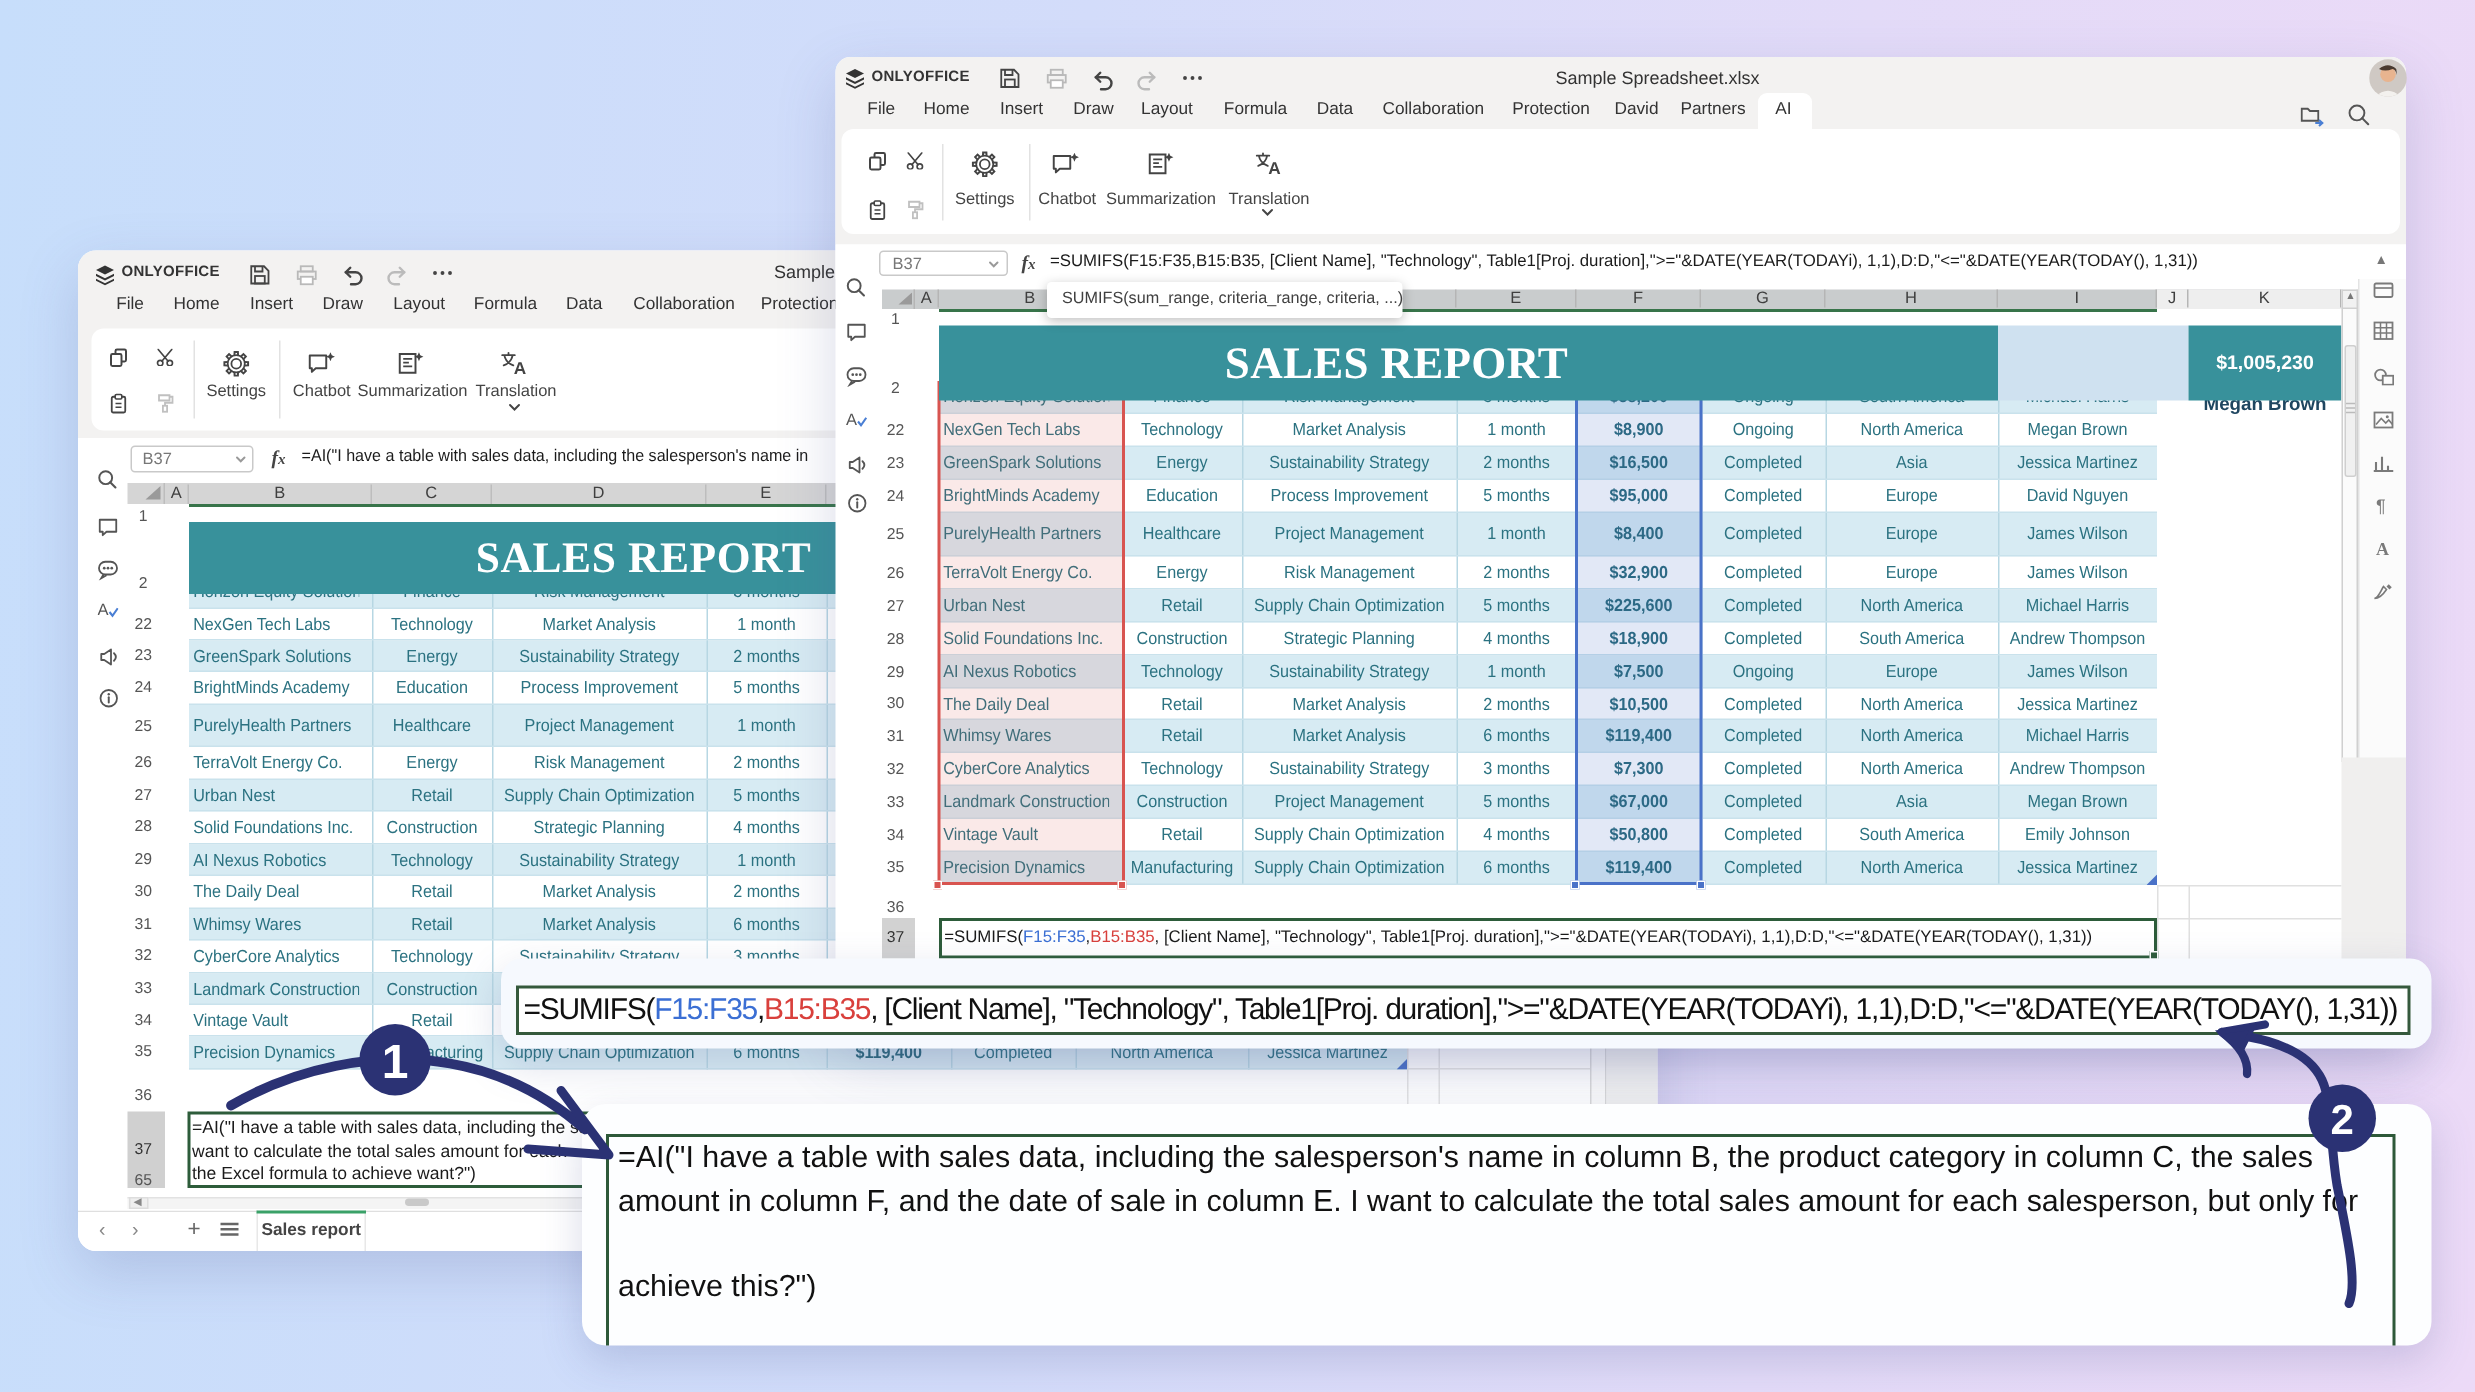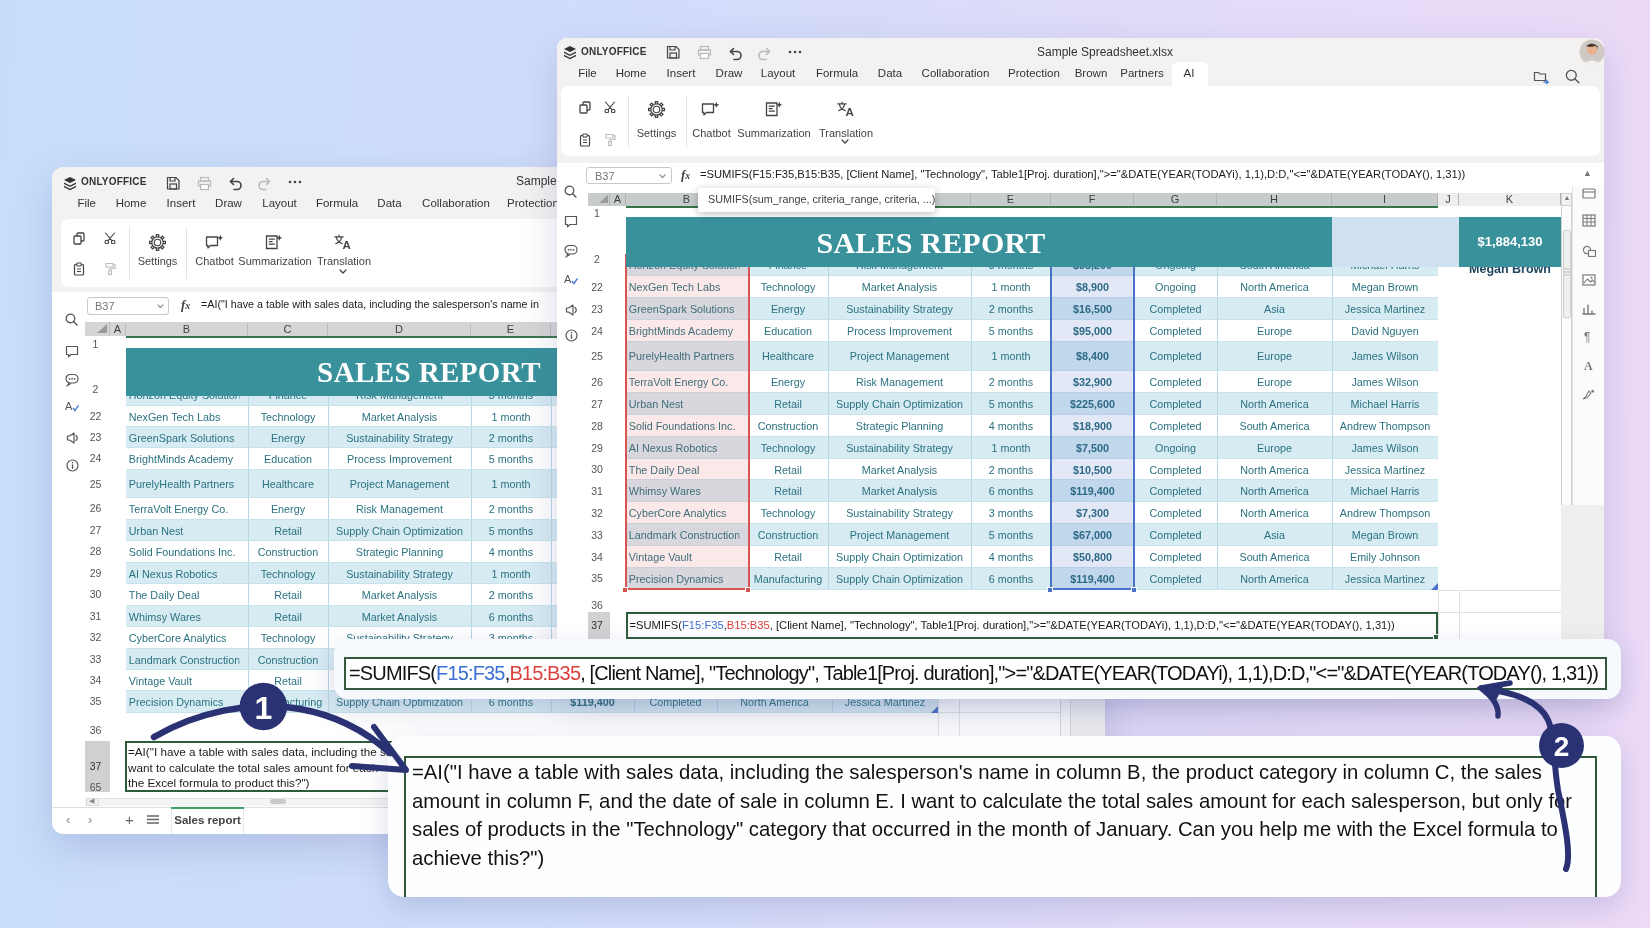--- a/index.html
+++ b/index.html
@@ -323,21 +323,21 @@
     <div class="rowno" style="position:absolute;left:85px;top:605.6px;width:21px;height:21.5px;line-height:21.5px;">31</div>
     <div class="rowno" style="position:absolute;left:85px;top:627.1px;width:21px;height:21.399999999999977px;line-height:21.399999999999977px;">32</div>
     <div class="rowno" style="position:absolute;left:85px;top:648.5px;width:21px;height:21.5px;line-height:21.5px;">33</div>
     <div class="rowno" style="position:absolute;left:85px;top:670px;width:21px;height:21.399999999999977px;line-height:21.399999999999977px;">34</div>
     <div class="rowno" style="position:absolute;left:85px;top:691.4px;width:21px;height:21.5px;line-height:21.5px;">35</div>
     <div class="rowno" style="position:absolute;left:85px;top:716.9px;width:21px;height:27.600000000000023px;line-height:27.600000000000023px;">36</div>
     <div class="rowno" style="position:absolute;left:85px;top:740.5px;width:21px;height:51.0px;line-height:51.0px;">37</div>
     <div style="position:absolute;left:124.5px;top:740.5px;width:813.5px;height:51px;background:#fff;border:2.5px solid #2d5c3a;"></div>
     <div class="t" style="left:128px;top:745.2px;font-size:11.7px;color:#1b1b1b;">=AI("I have a table with sales data, including the sa</div>
     <div class="t" style="left:128px;top:760.6px;font-size:11.7px;color:#1b1b1b;">want to calculate the total sales amount for each</div>
-    <div class="t" style="left:128px;top:776.0px;font-size:11.7px;color:#1b1b1b;">the Excel formula to product this?")</div>
+    <div class="t" style="left:128px;top:776.0px;font-size:11.7px;color:#1b1b1b;">the Excel formula to achieve want?")</div>
     <div style="position:absolute;left:85px;top:740.5px;width:25px;height:51px;background:#d0d0d0;"></div>
     <div class="rowno" style="position:absolute;left:85px;top:740.5px;width:21px;height:51px;line-height:51px;color:#333;">37</div>
     <div class="rowno" style="left:85px;top:779px;width:21px;height:16px;line-height:16px;">65</div>
     <div style="position:absolute;left:85px;top:797.5px;width:974.5px;height:8px;background:#f4f4f4;border-top:1px solid #e2e2e2;"></div>
     <div style="position:absolute;left:86px;top:797.5px;width:13px;height:8px;background:#efefef;border:1px solid #ddd;"></div>
     <div class="t" style="left:89px;top:797px;font-size:7px;color:#888;">◀</div>
     <div style="position:absolute;left:270px;top:798.8px;width:16px;height:5px;background:#c9c9c9;border-radius:2.5px;"></div>
     <div style="position:absolute;left:52px;top:806.5px;width:1052.5px;height:27.5px;background:#fff;border-top:1px solid #dfdfdf;border-radius:0 0 12px 12px;"></div>
     <div class="t" style="left:66px;top:812px;font-size:13px;color:#888;">‹</div>
     <div class="t" style="left:88px;top:812px;font-size:13px;color:#888;">›</div>
@@ -411,21 +411,21 @@
     </svg>
     <div class="menu" style="left:587.5px;top:67px;transform:translateX(-50%);">File</div>
     <div class="menu" style="left:631px;top:67px;transform:translateX(-50%);">Home</div>
     <div class="menu" style="left:681px;top:67px;transform:translateX(-50%);">Insert</div>
     <div class="menu" style="left:729px;top:67px;transform:translateX(-50%);">Draw</div>
     <div class="menu" style="left:778px;top:67px;transform:translateX(-50%);">Layout</div>
     <div class="menu" style="left:837px;top:67px;transform:translateX(-50%);">Formula</div>
     <div class="menu" style="left:890px;top:67px;transform:translateX(-50%);">Data</div>
     <div class="menu" style="left:955.5px;top:67px;transform:translateX(-50%);">Collaboration</div>
     <div class="menu" style="left:1034px;top:67px;transform:translateX(-50%);">Protection</div>
-    <div class="menu" style="left:1091px;top:67px;transform:translateX(-50%);">Brown</div>
+    <div class="menu" style="left:1091px;top:67px;transform:translateX(-50%);">David</div>
     <div class="menu" style="left:1142px;top:67px;transform:translateX(-50%);">Partners</div>
     <div class="menu" style="left:1189px;top:67px;transform:translateX(-50%);">AI</div>
     <svg class="ic" style="position:absolute;left:1533px;top:69px;" width="17" height="16" viewBox="0 0 17 16" fill="none" opacity="1">
       <path d="M1.5 3.5 v8 h11 v-6.5 h-5.5 l-1.5 -1.5 h-4 z" stroke="#555" stroke-width="1.2" fill="none"></path>
       <path d="M10.5 13 h4.5 m-2 -2 l2.2 2 l-2.2 2" stroke="#4a7fd4" stroke-width="1.4" fill="none"></path>
     </svg>
     <svg class="ic" style="position:absolute;left:1565px;top:69px;" width="15" height="15" viewBox="0 0 15 15" fill="none" opacity="1">
       <circle cx="6.3" cy="6.3" r="4.95" stroke="#555" stroke-width="1.3"></circle>
       <path d="M9.75 9.75 L13.8 13.8" stroke="#555" stroke-width="1.4" stroke-linecap="round"></path>
     </svg>
@@ -728,21 +728,21 @@
     <div class="t" style="left:629.5px;top:612px;width:805px;height:26.5px;line-height:26.5px;font-size:11.2px;overflow:hidden;"><span style="color:#1b1b1b;">=SUMIFS(</span><span style="color:#3b6fd4;">F15:F35</span><span style="color:#1b1b1b;">,</span><span style="color:#d9403c;">B15:B35</span><span style="color:#1b1b1b;">, [Client Name], "Technology", Table1[Proj. duration],"&gt;="&amp;DATE(YEAR(TODAYi), 1,1),D:D,"&lt;="&amp;DATE(YEAR(TODAY(), 1,31))</span></div>
     <div style="position:absolute;left:1433px;top:634px;width:6px;height:6px;background:#2d5c3a;border:1px solid #fff;"></div>
     <div style="position:absolute;left:588px;top:612px;width:22px;height:26.5px;background:#d2d2d2;"></div>
     <div class="rowno" style="position:absolute;left:588px;top:612px;width:18px;height:26.5px;line-height:26.5px;color:#333;">37</div>
     <div style="position:absolute;left:610px;top:205.5px;width:951px;height:11.5px;background:#fff;"></div>
     <div style="position:absolute;left:626px;top:205.5px;width:812px;height:2px;background:#38744a;"></div>
     <div style="position:absolute;left:626px;top:217px;width:706px;height:50px;background:#38919b;"></div>
     <div class="t" style="left:931px;top:226px;transform:translateX(-50%);font-family:'Liberation Serif',serif;font-weight:bold;font-size:30px;color:#fff;letter-spacing:0.2px;">SALES REPORT</div>
     <div style="position:absolute;left:1332px;top:217px;width:127px;height:50px;background:#cfe1f0;"></div>
     <div style="position:absolute;left:1459px;top:217px;width:102px;height:50px;background:#38919b;"></div>
-    <div class="t" style="position:absolute;left:1459px;top:217px;width:102px;height:50px;line-height:50px;text-align:center;font-size:13px;font-weight:bold;color:#fff;">$1,884,130</div>
+    <div class="t" style="position:absolute;left:1459px;top:217px;width:102px;height:50px;line-height:50px;text-align:center;font-size:13px;font-weight:bold;color:#fff;">$1,005,230</div>
     <div style="position:absolute;left:698px;top:188px;width:237px;height:23.5px;background:#fff;border-radius:3px;box-shadow:0 2px 8px rgba(0,0,0,0.25);"></div>
     <div class="t " style="position:absolute;left:708px;top:188px;width:224px;height:23.5px;line-height:23.5px;font-size:10.8px;color:#404040;">SUMIFS(sum_range, criteria_range, criteria, ...)</div>
     <div style="position:absolute;left:1561px;top:192.5px;width:11px;height:315px;background:#fbfbfb;border-left:1px solid #d0d0d0;border-right:1px solid #d0d0d0;"></div>
     <div style="position:absolute;left:1561px;top:192.5px;width:11px;height:13.5px;background:#f1f1f1;border:1px solid #d0d0d0;"></div>
     <div class="t" style="left:1563.5px;top:193.5px;font-size:7px;color:#777;">▲</div>
     <div style="position:absolute;left:1562.5px;top:230px;width:8px;height:88px;background:#f0f0f0;border:1px solid #cfcfcf;border-radius:2px;"></div>
     <svg class="ic" style="position:absolute;left:1563.5px;top:268px;" width="6" height="10">
       <path d="M0 1 h6 M0 4 h6 M0 7 h6" stroke="#bbb" stroke-width="1"></path>
     </svg>
     <div style="position:absolute;left:1572px;top:186px;width:32px;height:504px;background:#fbfbfb;border-left:1px solid #e3e3e3;"></div>
@@ -773,21 +773,20 @@
       <path d="M1 11 c3 -1 4 -5 6 -8 l2 2 c-2 3 -5 6 -8 6 z" stroke="#7a7a7a" stroke-width="1.1" fill="none"></path>
       <path d="M9 3 l1.5 -1.5 l2 2 L11 5 z" fill="#7a7a7a"></path>
     </svg>
     <div style="position:absolute;left:334px;top:639px;width:1287px;height:60px;background:#f6f9fe;border-radius:14px;box-shadow:0 10px 28px rgba(80,90,150,.22);"></div>
     <div style="position:absolute;left:344px;top:656.5px;width:1263px;height:33px;background:#fff;border:2.5px solid #35593c;"></div>
     <div class="t" style="left:349px;top:656.5px;height:33px;line-height:33px;font-size:20px;letter-spacing:-0.85px;"><span style="color:#111;">=SUMIFS(</span><span style="color:#3b6fd4;">F15:F35</span><span style="color:#111;">,</span><span style="color:#d9403c;">B15:B35</span><span style="color:#111;">, [Client Name], "Technology", Table1[Proj. duration],"&gt;="&amp;DATE(YEAR(TODAYi), 1,1),D:D,"&lt;="&amp;DATE(YEAR(TODAY(), 1,31))</span></div>
     <div style="position:absolute;left:387.7px;top:736px;width:1233.8px;height:161px;background:#fdfeff;border-radius:16px;box-shadow:0 10px 28px rgba(80,90,150,.22);overflow:hidden;">
       <div style="position:absolute;left:16.8px;top:20px;width:1192.5px;height:160px;border:2px solid #2e5939;"></div>
       <div style="position:absolute;left:24.3px;top:24.8px;font-size:20.3px;color:#111;white-space:nowrap;">=AI("I have a table with sales data, including the salesperson's name in column B, the product category in column C, the sales</div>
       <div style="position:absolute;left:24.3px;top:53.6px;font-size:20.3px;color:#111;white-space:nowrap;">amount in column F, and the date of sale in column E. I want to calculate the total sales amount for each salesperson, but only for</div>
-      <div style="position:absolute;left:24.3px;top:82.4px;font-size:20.3px;color:#111;white-space:nowrap;">sales of products in the "Technology" category that occurred in the month of January. Can you help me with the Excel formula to</div>
       <div style="position:absolute;left:24.3px;top:111.2px;font-size:20.3px;color:#111;white-space:nowrap;">achieve this?")</div>
     </div>
     <svg style="position:absolute;left:0;top:0;" width="1650" height="928" fill="none">
 <path d="M154,737 C 195,713 250,700 300,709 C 340,716 370,735 390,753" stroke="#2b3274" stroke-width="6.5" stroke-linecap="round"></path>
 <path d="M352,766 L 406,770 L 374,727" stroke="#2b3274" stroke-width="6" stroke-linejoin="round" stroke-linecap="round" fill="none"></path>
 <path d="M1566,869 C 1572,855 1564,820 1558,790 C 1553,760 1555,735 1548,720 C 1540,703 1520,695 1498,691" stroke="#2b3274" stroke-width="6" stroke-linecap="round"></path>
 <path d="M1481,688 L 1510,683 M1481,688 C 1493,697 1499,707 1498,716" stroke="#2b3274" stroke-width="5.5" stroke-linecap="round"></path>
 <path d="M1480,688 L 1502,685 L 1494,701 Z" fill="#2b3274" stroke="#2b3274" stroke-width="3"></path>
 <circle cx="263.4" cy="706.5" r="23.8" fill="#2b3274"></circle>
 <text x="263.4" y="718.5" font-family="Liberation Sans" font-size="32" font-weight="bold" fill="#fff" text-anchor="middle">1</text>

